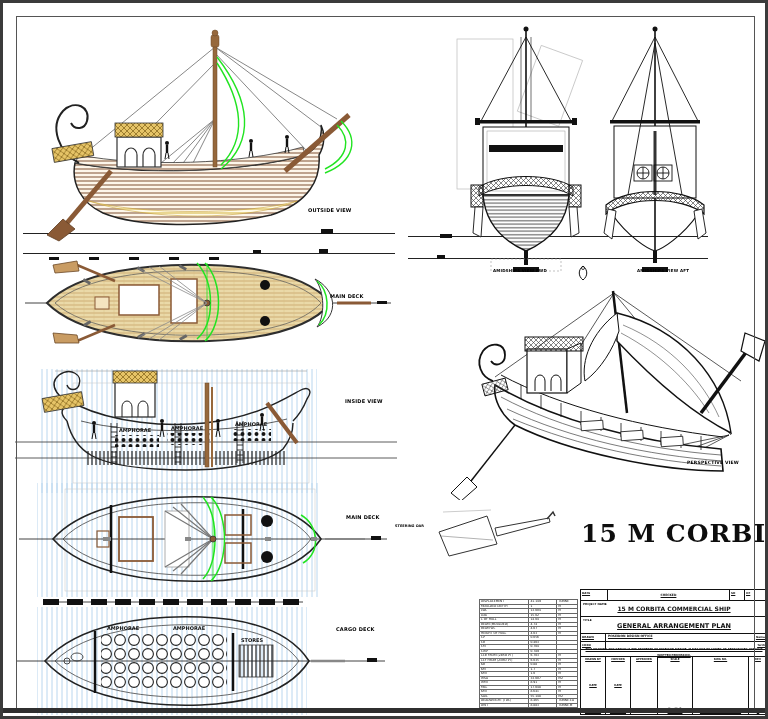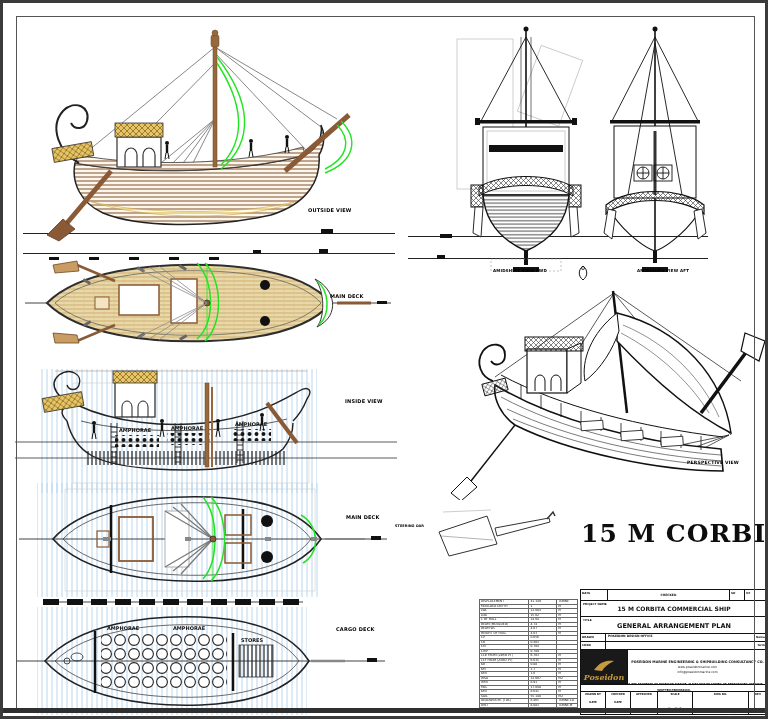--- a/index.html
+++ b/index.html
@@ -17,21 +17,21 @@
   
   #spec-table{position:absolute;left:476px;top:596px;width:99px;height:114px;border-collapse:collapse;
               font:3px "DejaVu Sans",sans-serif;color:#111;table-layout:fixed;background:#fff;border:1px solid #333;}
   #spec-table td{border:0.5px solid #666;padding:0 1px;height:3.2px;line-height:3.4px;overflow:hidden;white-space:nowrap;}
   #spec-table td:nth-child(1){width:52%;}
   #spec-table td:nth-child(2){width:28%;}
   #spec-table td:nth-child(3){width:20%;}
   
   #title-block{position:absolute;left:577px;top:586px;width:186px;height:124px;border:1px solid #111;background:#fff;
                font-family:"DejaVu Sans",sans-serif;color:#111;display:flex;flex-direction:column;}
-  .tb-row{display:flex;border-bottom:1px solid #111;position:relative;}
+  .tb-row{display:flex;border-bottom:1px solid #111;position:relative;text-decoration:underline;}
   .tb-lbl{font:bold 2.8px "DejaVu Sans",sans-serif;padding:1px 1px 0 1px;}
   .tb-cell{border-right:1px solid #111;}
   #tb-project-value{flex:1;text-align:center;font:bold 6px "DejaVu Sans",sans-serif;line-height:8px;}
   #tb-title-value{flex:1;text-align:center;font:bold 6.5px "DejaVu Sans",sans-serif;line-height:9px;}
   .tb-small-value{font:bold 3px "DejaVu Sans",sans-serif;}
   #logo-box{width:46px;background:#191919;color:#c79a3b;display:flex;flex-direction:column;
             align-items:center;justify-content:flex-end;border-right:1px solid #111;position:relative;}
   #logo-text{font:italic bold 8px "DejaVu Serif",serif;line-height:10px;padding-bottom:2px;}
   #company-lines{flex:1;display:flex;flex-direction:column;align-items:center;justify-content:center;gap:1px;}
   .company-line{font:bold 3.4px "DejaVu Sans",sans-serif;text-align:center;}
@@ -605,33 +605,20 @@
     </div>
     <div class="tb-row" style="height:7px;">
       <div class="tb-cell tb-lbl" style="width:22px;">DRAWN</div>
       <div class="tb-small-value" style="flex:1;padding-left:2px;">POSEIDON DESIGN OFFICE</div>
       <div class="tb-lbl" style="width:30px;text-align:right;">Name,</div>
     </div>
     <div class="tb-row" style="height:7px;">
       <div class="tb-cell tb-lbl" style="width:22px;">CHKD</div>
       <div style="flex:1;"></div>
       <div class="tb-lbl" style="width:30px;text-align:right;">Tarih,</div>
-    </div>
-    <div class="tb-row" style="height:34px;">
-      <div id="logo-box">
-        <svg width="24" height="14" viewBox="0 0 24 14">
-          <path d="M2,12 C8,4 14,2 22,3 C16,6 12,9 10,13 Z" fill="#c79a3b"></path>
-        </svg>
-        <div id="logo-text">Poseidon</div>
-      </div>
-      <div id="company-lines">
-        <div class="company-line">POSEIDON MARINE ENGINEERING &amp; SHIPBUILDING CONSULTANCY CO.</div>
-        <div class="company-line company-sub">www.poseidonmarine.com</div>
-        <div class="company-line company-sub">info@poseidonmarine.com</div>
-      </div>
     </div>
     <div class="tb-row" style="height:6px;align-items:center;">
       <div id="tb-disclaimer">THIS DRAWING AND DESIGN IS THE PROPERTY OF POSEIDON MARINE. IT MAY NOT BE COPIED OR REPRODUCED WITHOUT WRITTEN PERMISSION.</div>
     </div>
     <div class="tb-row" style="flex:1;border-bottom:none;">
       <div class="tb-cell tb-bot-cell" style="width:24px;">
         <span class="tb-bot-lbl">DRAWN BY</span>
         <span class="tb-bot-lbl">DATE</span>
         <span class="tb-bot-val">10-2016</span>
       </div>

